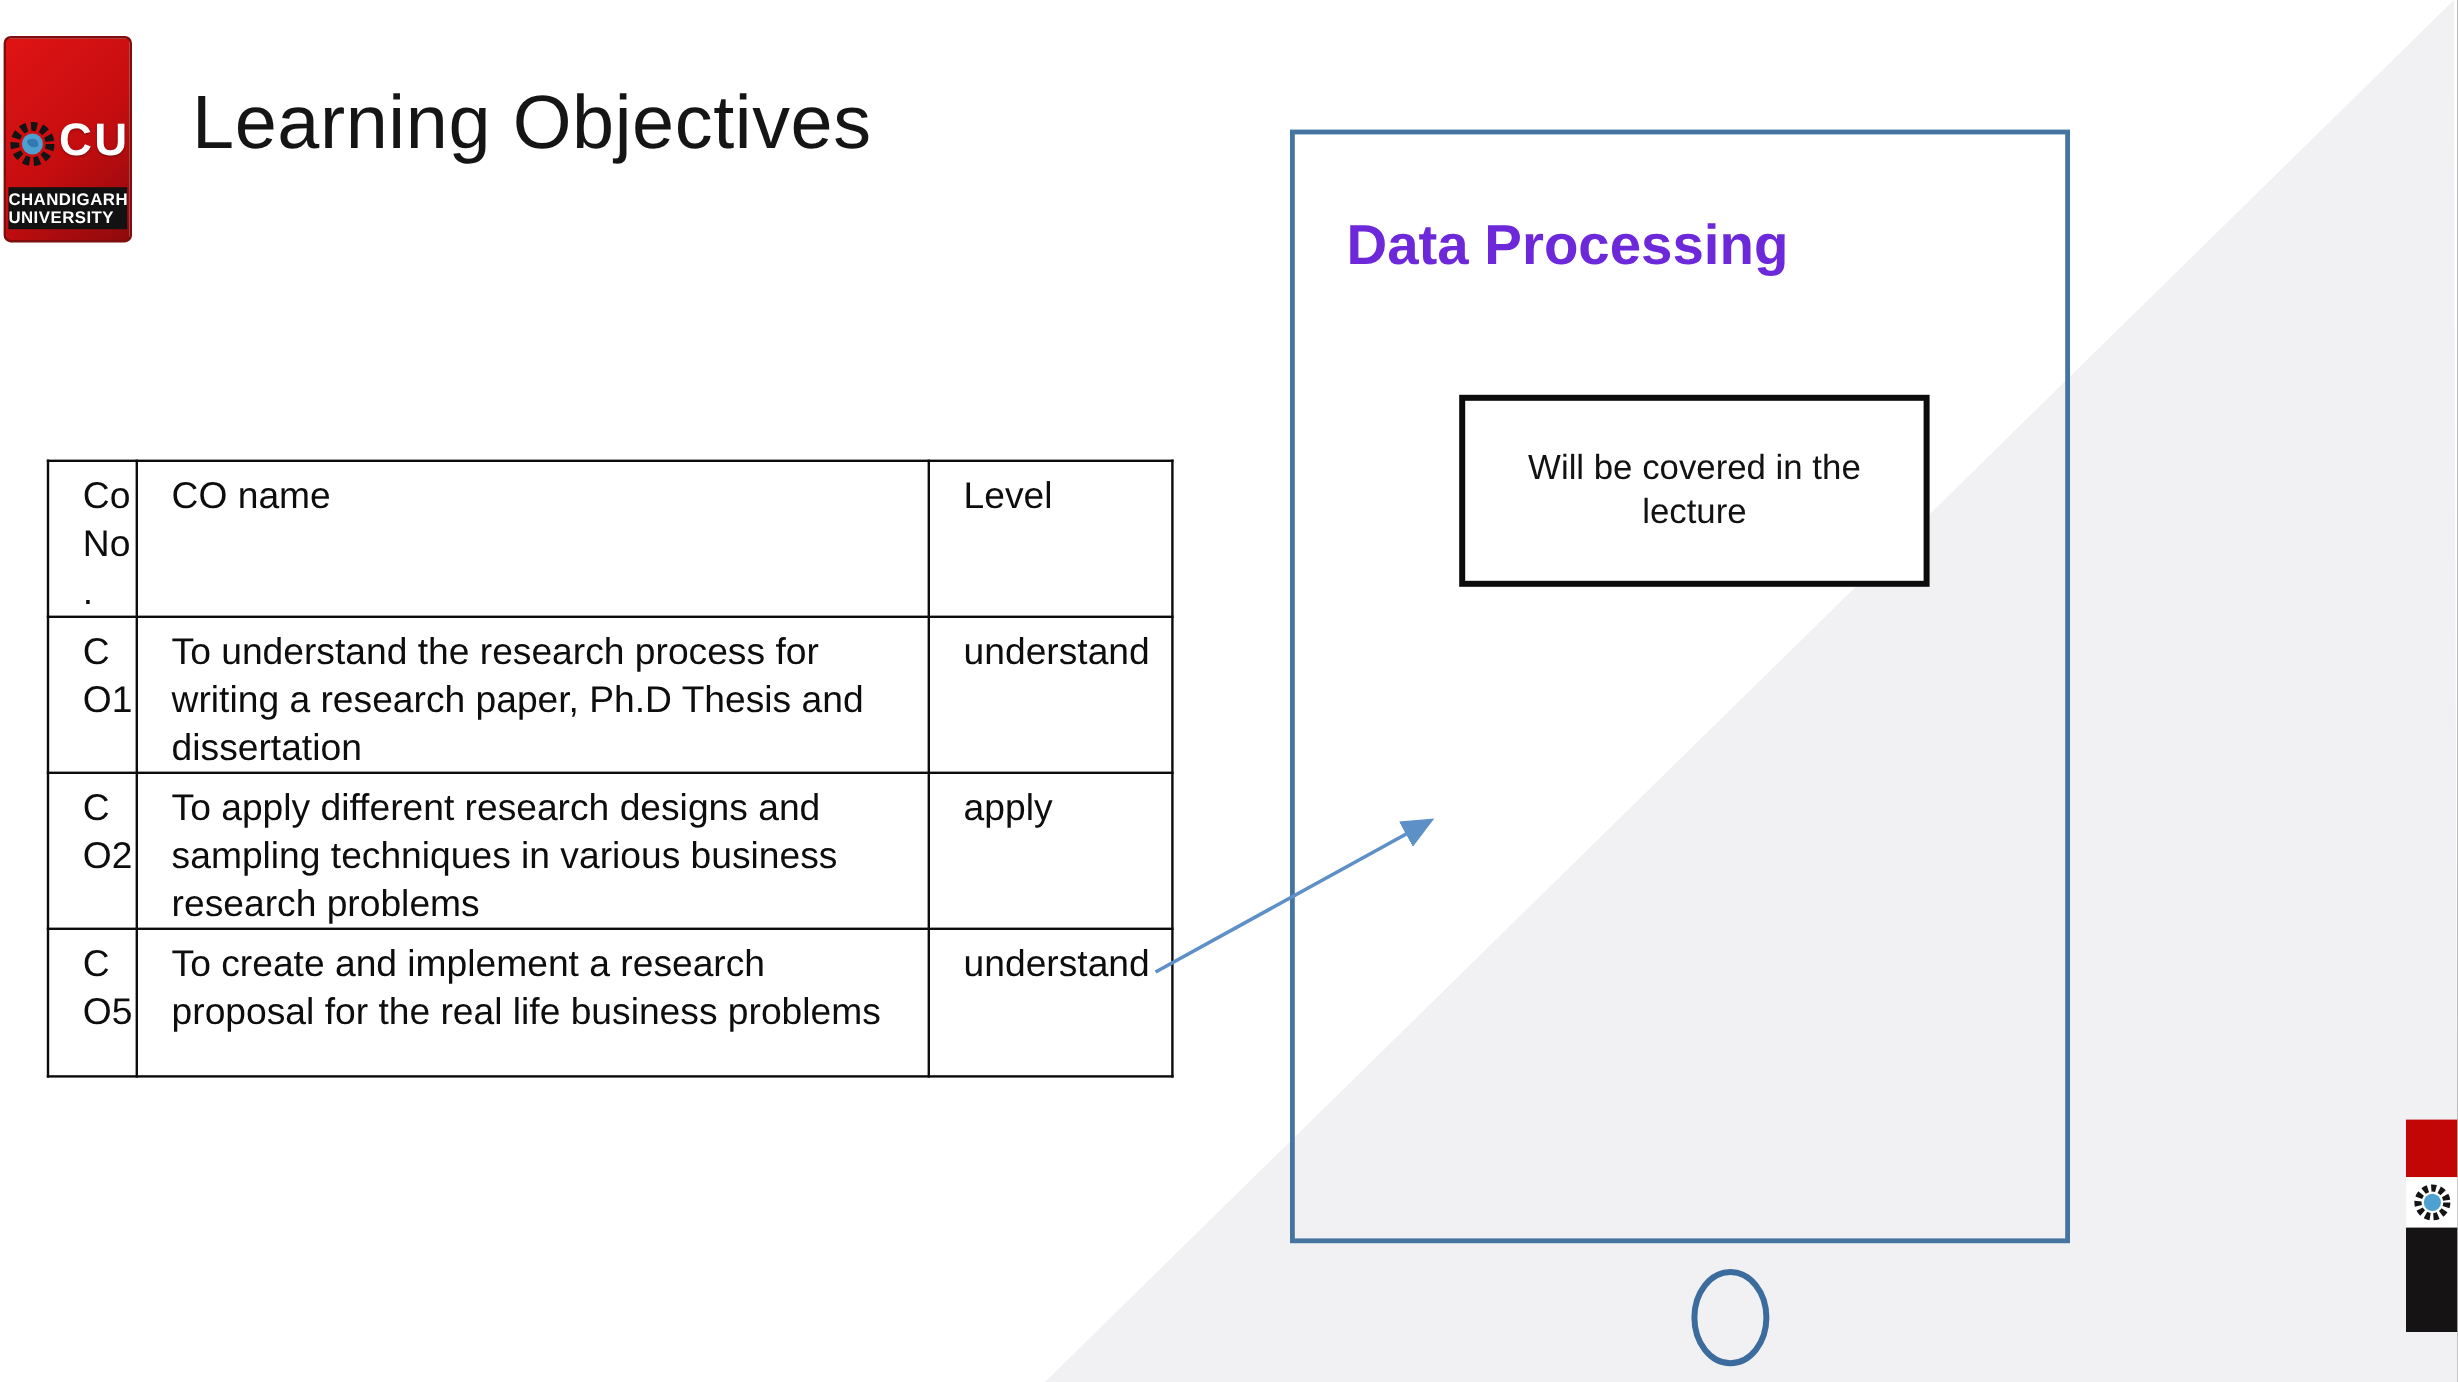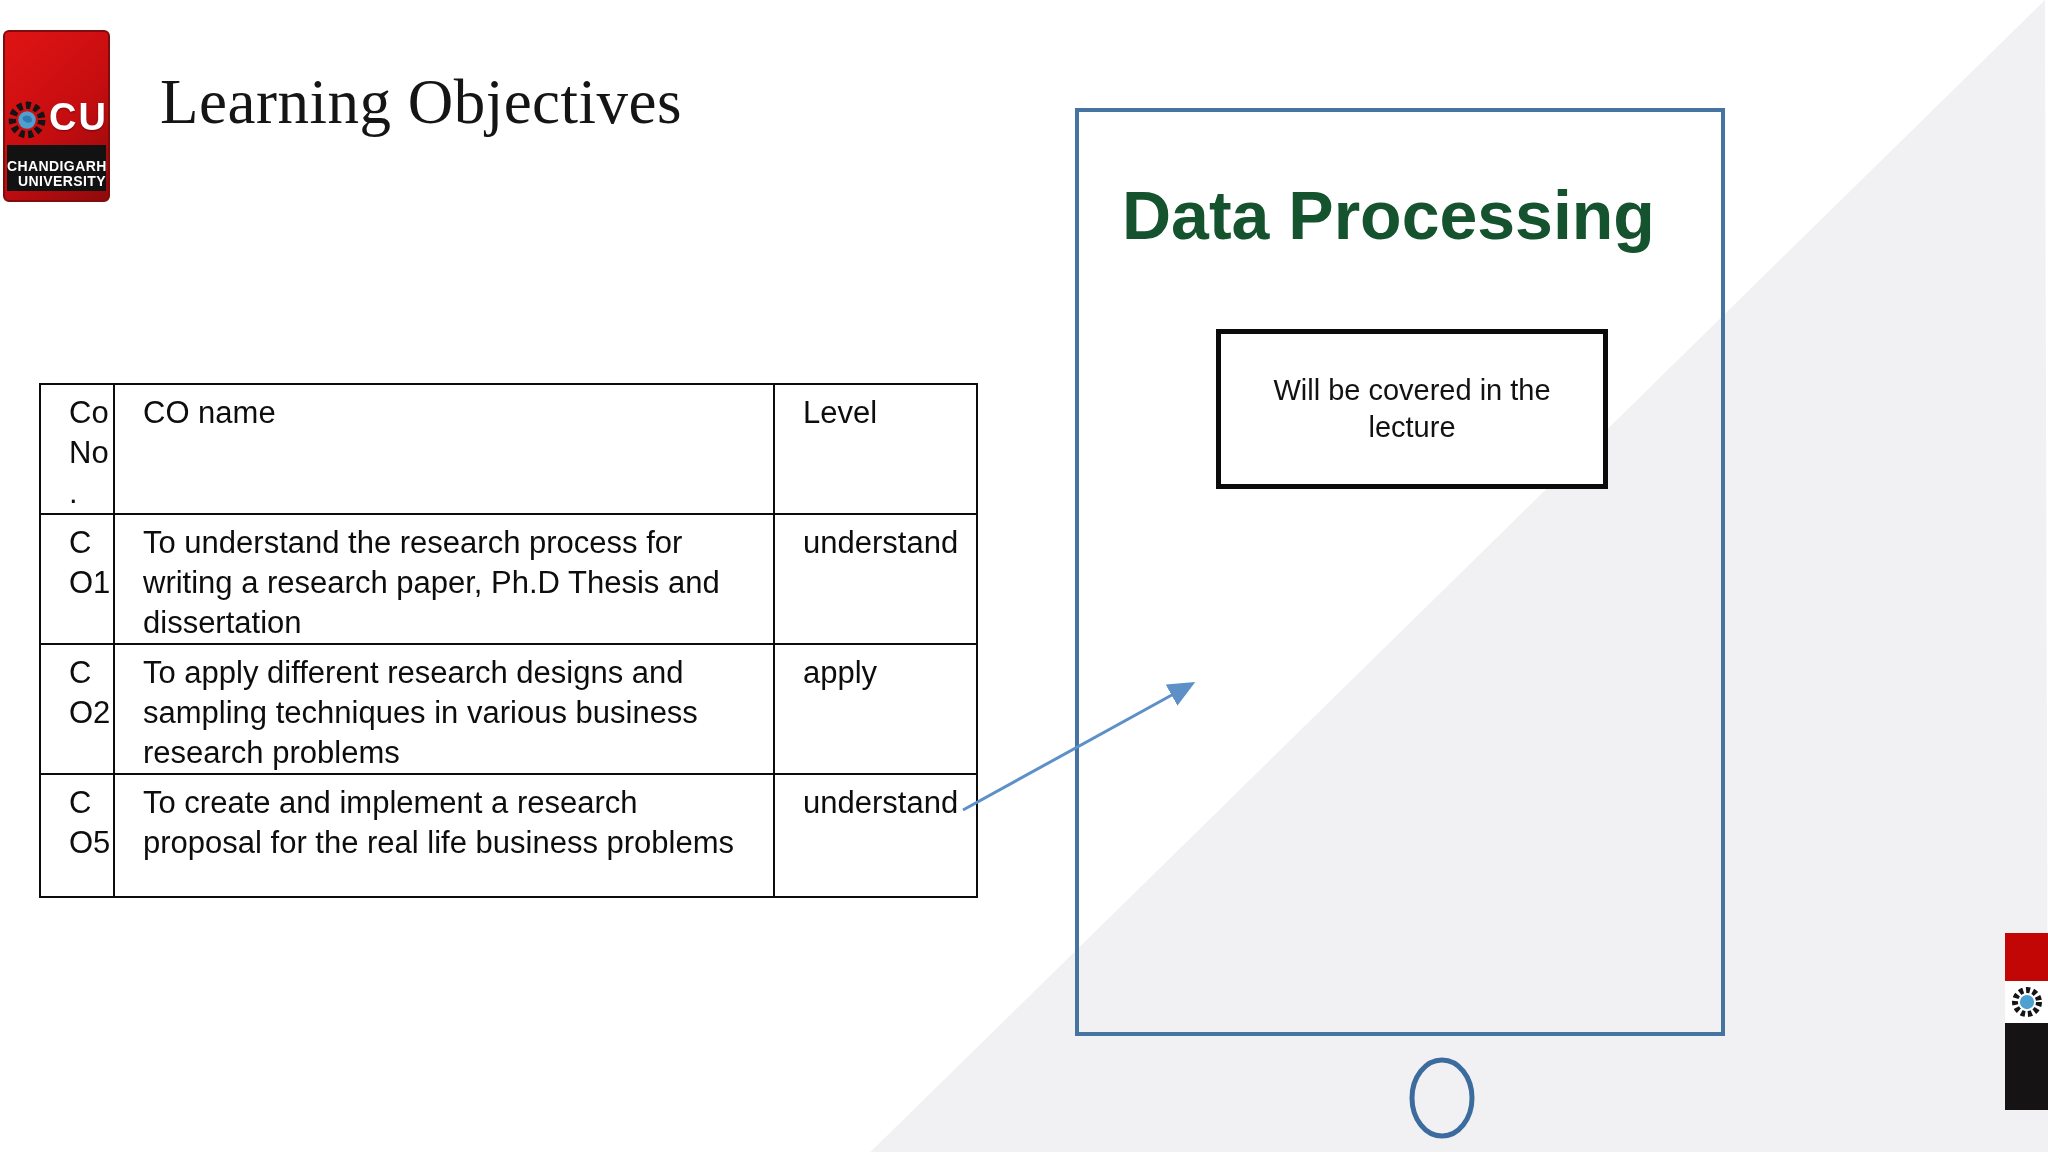--- a/index.html
+++ b/index.html
@@ -21,27 +21,27 @@
     border:2px solid #7e0d0d;border-radius:6px;box-sizing:border-box;z-index:3;
     display:flex;flex-direction:row;align-items:center;
   }
   .logo-gear{margin-top:7px;}
   .logo-abbr{
     color:#ffffff;font-weight:bold;font-size:38px;line-height:40px;letter-spacing:2px;
     text-shadow:0 1px 2px rgba(0,0,0,.4);margin-top:2px;
   }
   .logo-band{
     position:absolute;left:2px;right:2px;bottom:9px;background:#121212;
-    color:#fff;text-align:right;padding:14px 0 2px;
+    color:#fff;text-align:left;padding:3px 0 2px;
   }
   .logo-band div{font-size:14px;line-height:15px;font-weight:bold;letter-spacing:.4px;}
   
   .title{
     position:absolute;left:160px;top:66px;margin:0;font-size:63px;font-weight:400;
-    color:#151515;letter-spacing:.5px;z-index:2;white-space:nowrap;font-family:Liberation Serif, serif;
+    color:#151515;letter-spacing:.5px;z-index:2;white-space:nowrap;
   }
   
   table.co{
     position:absolute;left:39px;top:383px;width:937px;border-collapse:collapse;
     table-layout:fixed;background:#ffffff;z-index:2;
   }
   table.co col.c1{width:74px;} table.co col.c2{width:660px;} table.co col.c3{width:203px;}
   table.co th,table.co td{
     border:2px solid #0c0c0c;vertical-align:top;text-align:left;
     font-size:31px;line-height:40px;font-weight:400;color:#0d0d0d;
@@ -52,21 +52,21 @@
   table.co tbody tr:nth-child(2){height:124px;margin-top:44px;}
   table.co tbody tr:nth-child(3){height:123px;}
   table.co tbody tr:nth-child(4){height:96px;}
   table.co tbody tr:nth-child(5){height:108px;}
   
   .panel{
     position:absolute;left:1075px;top:108px;width:650px;height:928px;box-sizing:border-box;
     border:4px solid var(--panel-border,#44749f);background:transparent;z-index:1;
   }
   .panel-heading{
-    position:absolute;left:43px;top:64px;font-size:68px;font-weight:bold;color:#14532d;
+    position:absolute;left:43px;top:64px;font-size:47px;font-weight:bold;color:#6d28d9;
     white-space:nowrap;
   }
   .covered-box{
     position:absolute;left:137px;top:217px;width:392px;height:160px;box-sizing:border-box;
     border:5px solid #0b0b0b;background:#ffffff;
     display:flex;align-items:center;justify-content:center;text-align:center;
   }
   .covered-box span{font-size:29px;line-height:37px;color:#121212;width:300px;}
   
   svg.overlay{position:absolute;left:0;top:0;z-index:4;pointer-events:none;}

